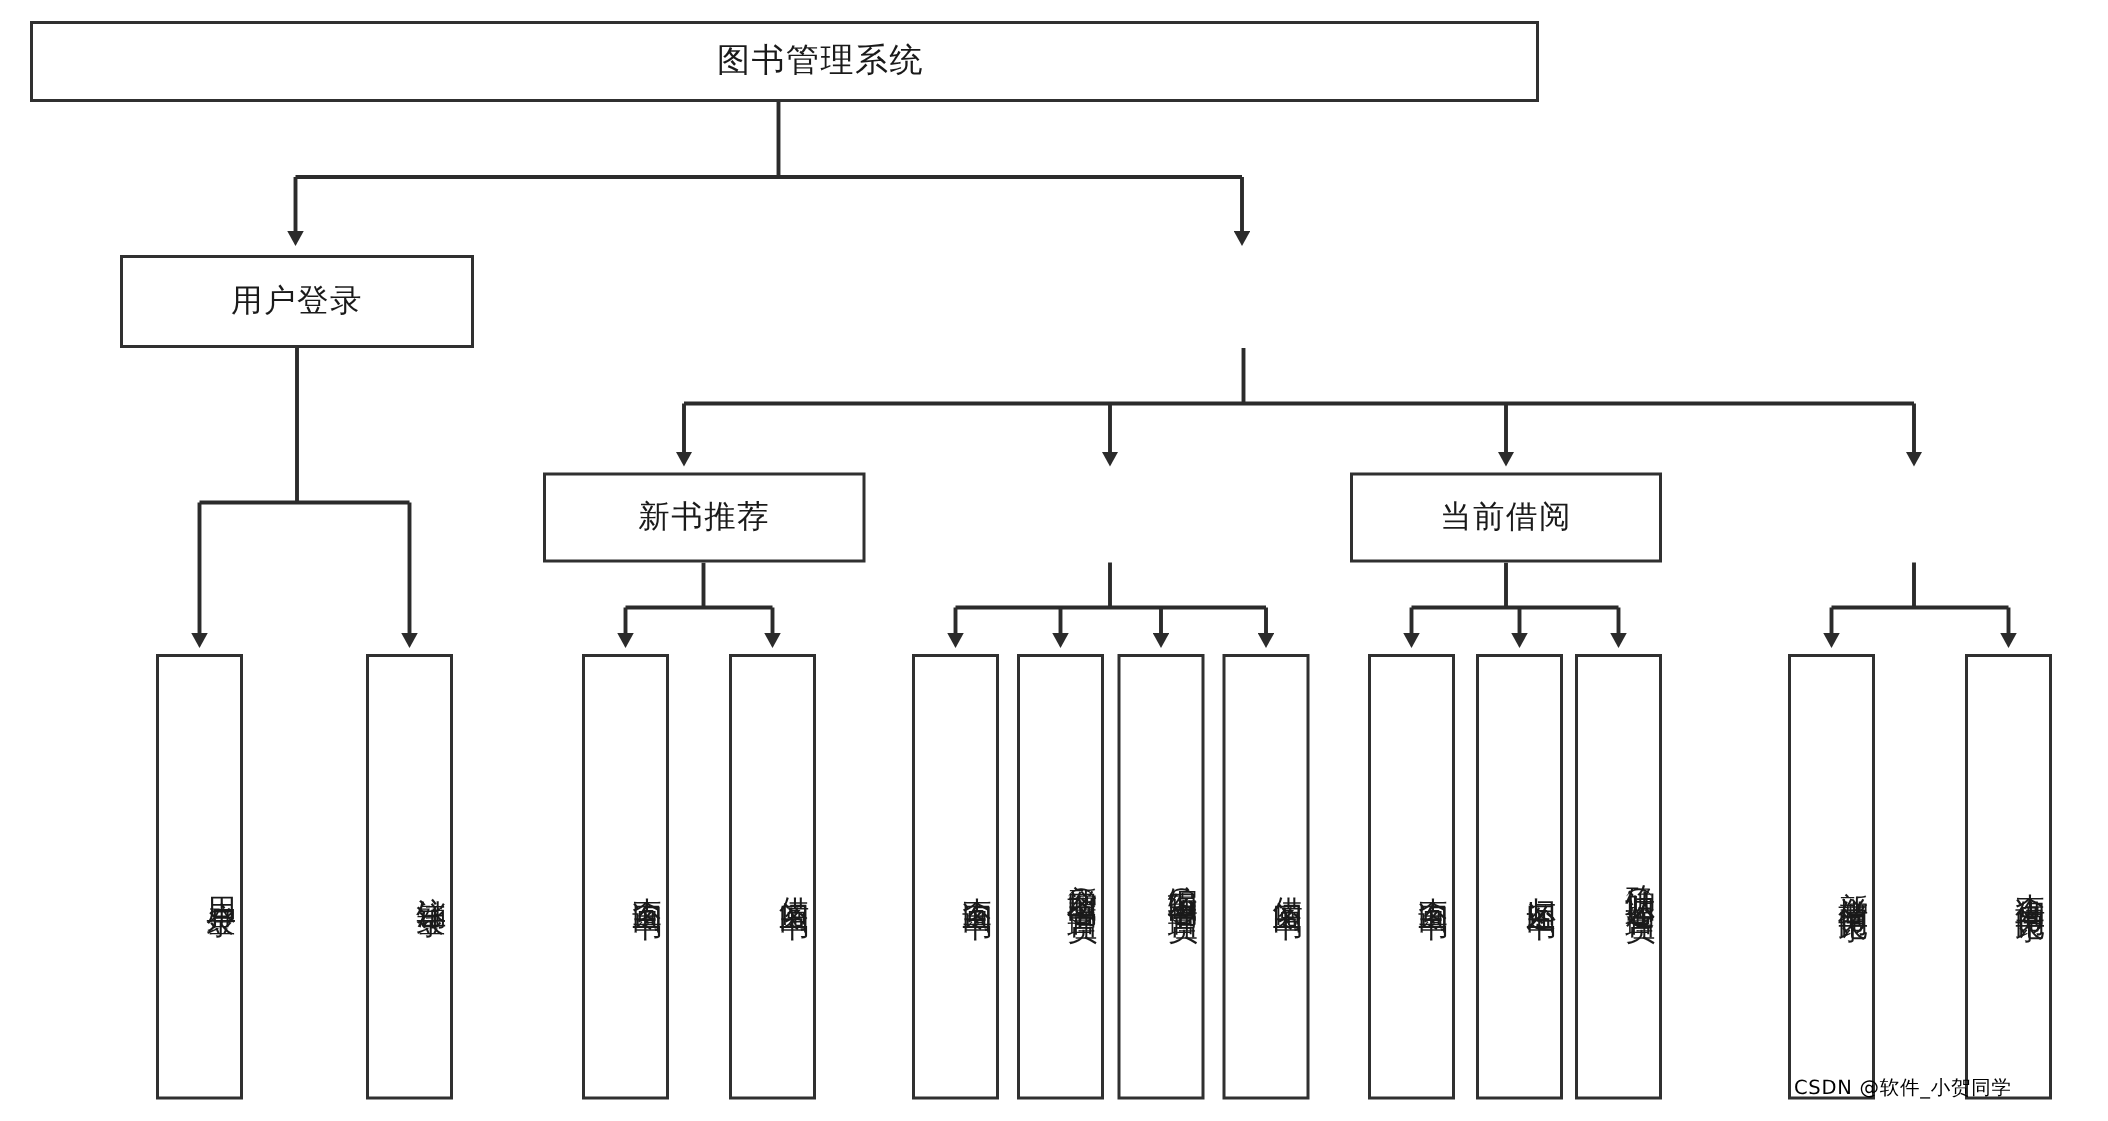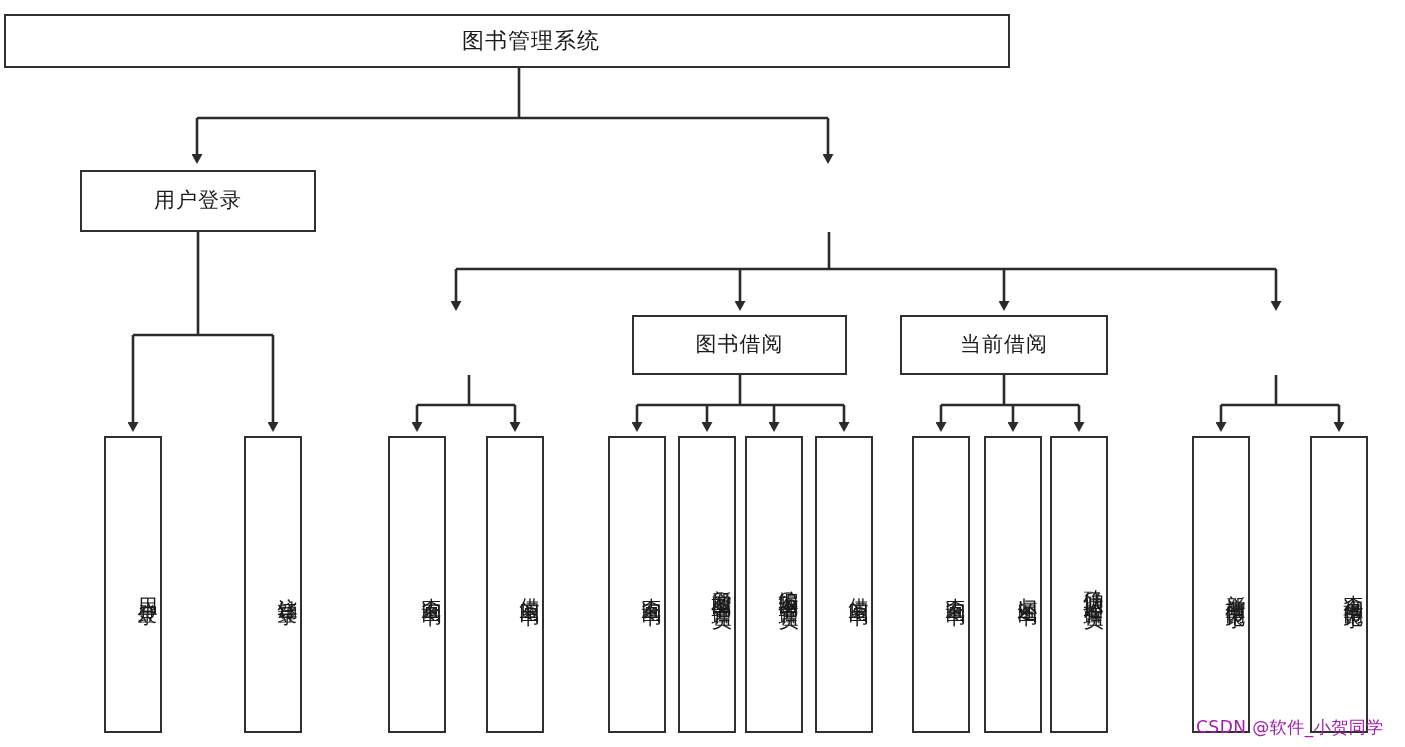--- a/index.html
+++ b/index.html
@@ -52,22 +52,22 @@
     padding-top: 6px;
   }
   .node.vert span {
     display: block;
   }
   .node.root {
     font-size: 22px;
   }
   .watermark {
     position: absolute;
-    font-size: 17px;
-    color: #a21caf;
+    font-size: 13px;
+    color: #000000;
     white-space: nowrap;
     letter-spacing: 0.5px;
   }
 </style>
 </head>
 <body>
 
 <div id="canvas">
 
   <svg class="edges" viewBox="0 0 1405 747" xmlns="http://www.w3.org/2000/svg">
@@ -113,30 +113,30 @@
       <path d="M1013,405 L1013,423" marker-end="url(#arrow)"></path>
       <path d="M1079,405 L1079,423" marker-end="url(#arrow)"></path>
 
       <path d="M1276,375 L1276,405"></path>
       <path d="M1221,405 L1339,405"></path>
       <path d="M1221,405 L1221,423" marker-end="url(#arrow)"></path>
       <path d="M1339,405 L1339,423" marker-end="url(#arrow)"></path>
     </g>
   </svg>
 
-  <div class="node horiz root" style="left:4px; top:14px; width:1006px; height:54px;padding-left:48px;">
+  <div class="node horiz root" style="left:20px; top:14px; width:1006px; height:54px;padding-left:48px;">
     <span>图书管理系统</span>
   </div>
 
   <div class="node horiz" style="left:80px; top:170px; width:236px; height:62px;">
     <span>用户登录</span>
   </div>
 
-  <div class="node horiz" style="left:632px; top:315px; width:215px; height:60px;">
-    <span>图书借阅</span>
+  <div class="node horiz" style="left:362px; top:315px; width:215px; height:60px;">
+    <span>新书推荐</span>
   </div>
   <div class="node horiz" style="left:900px; top:315px; width:208px; height:60px;text-align:right;">
     <span>当前借阅</span>
   </div>
 
   <div class="node vert" style="left:104px; top:436px; width:58px; height:297px;">
     <span>用户登录</span>
   </div>
   <div class="node vert" style="left:244px; top:436px; width:58px; height:297px;">
     <span>注销登录</span>

